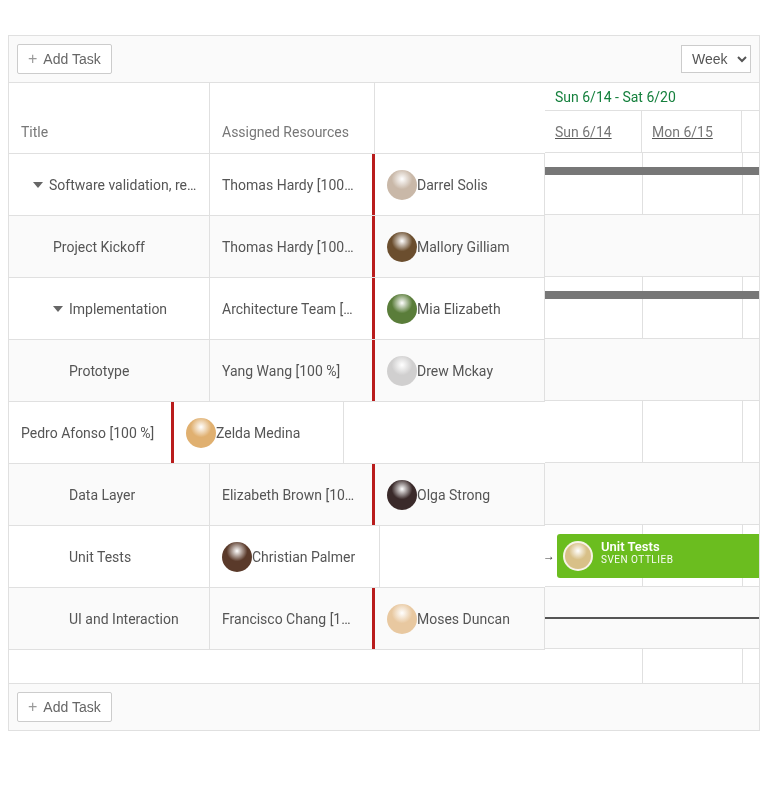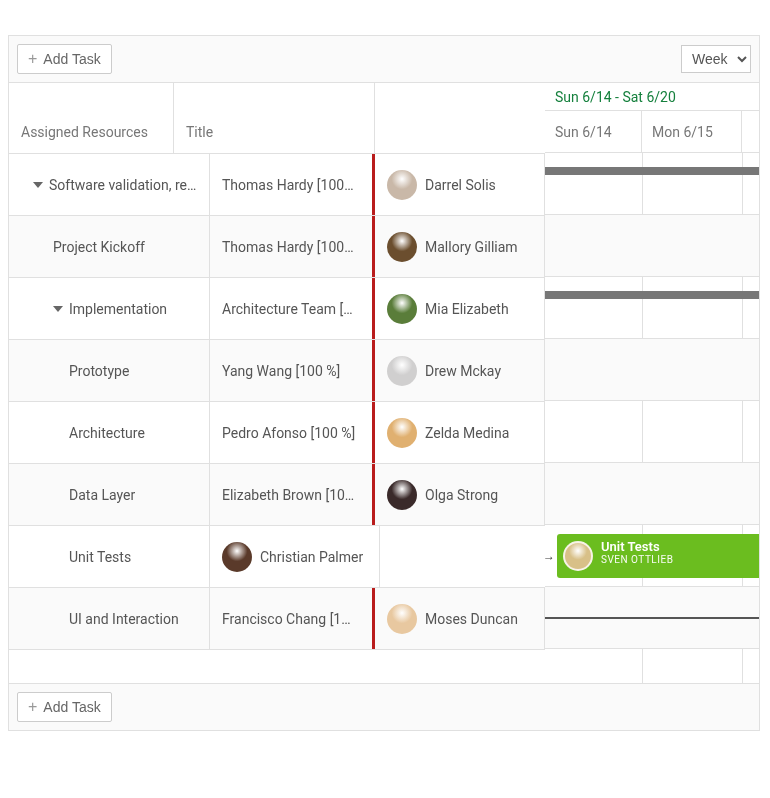--- a/index.html
+++ b/index.html
@@ -16,29 +16,29 @@
   .col-title { width: 201px; }
   .col-res { width: 165px; }
   .col-lead { width: 170px; }
   .hdr-cell { padding: 0 12px; height: 42px; display: flex; align-items: center; color: #777; }
   .hdr-group { height: 28px; }
   .rows .row { display: flex; height: 62px; border-bottom: 1px solid #e0e0e0; }
   .rows .row:nth-child(even) { background: #fafafa; }
   .cell { display: flex; align-items: center; padding: 0 12px; overflow: hidden; white-space: nowrap; text-overflow: ellipsis; color: #555; }
   .cell-title { width: 201px; border-right: 1px solid #e0e0e0; }
   .cell-res { width: 165px; border-right: 3px solid #b91c1c; align-items: center; }
-  .cell-lead { width: 170px; border-right: 1px solid #e0e0e0; gap: 8px; }
+  .cell-lead { width: 170px; border-right: 1px solid #e0e0e0; }
   .tree-toggle { width: 0; height: 0; border-left: 5px solid transparent; border-right: 5px solid transparent; border-top: 6px solid #666; margin-right: 6px; flex:0 0 auto; cursor: pointer; }
   .indent-1 { padding-left: 24px; }
   .indent-2 { padding-left: 44px; }
   .indent-3 { padding-left: 60px; }
   .avatar { width: 30px; height: 30px; border-radius: 50%; flex: 0 0 auto; display: inline-block; }
   .right-pane { flex: 1; position: relative; overflow: hidden; border-left: 0; }
   .right-header-group { height: 28px; border-bottom: 1px solid #e0e0e0; display: flex; align-items: center; padding-left: 10px; color: #15803d; }
-  .right-header-cols { height: 42px; display: flex; border-bottom: 1px solid #e0e0e0; }
+  .right-header-cols { height: 42px; display: flex; border-bottom: 1px solid #e0e0e0; text-decoration: underline; }
   .day-col { border-right: 1px solid #e0e0e0; display: flex; align-items: center; padding-left: 10px; color: #777; }
   .day-col.sun { width: 97px; }
   .day-col.mon { width: 100px; }
   .right-body { position: relative; }
   .right-row { height: 62px; border-bottom: 1px solid #e0e0e0; position: relative; }
   .right-row:nth-child(even) { background: #fafafa; }
   .vline { position: absolute; top:0; bottom:0; width:1px; background:#e0e0e0; }
   .bar-gray { position: absolute; height: 8px; background: #777; }
   .bar-thin { position: absolute; height: 2px; background: #555; }
   .dep-arrow { position: absolute; color: #333; font-size: 12px; }
@@ -60,28 +60,28 @@
     </button>
     <select class="view-select">
       <option>Week</option>
     </select>
   </div>
 
   <div class="grid-wrap">
 
     <div class="left-pane">
       <div class="left-header">
+        <div class="col col-title">
+          <div class="hdr-group"></div>
+          <div class="hdr-cell">Title</div>
+        </div>
         <div class="col col-res">
           <div class="hdr-group"></div>
           <div class="hdr-cell">Assigned Resources</div>
         </div>
-        <div class="col col-title">
-          <div class="hdr-group"></div>
-          <div class="hdr-cell">Title</div>
-        </div>
       </div>
       <div class="rows" id="left-rows">
           <div class="row">
             <div class="cell cell-title indent-1">
               <span class="tree-toggle"></span>
               <span class="ellipsis">Software validation, res…</span>
             </div>
             <div class="cell cell-res">
               <span class="ellipsis">Thomas Hardy [100…</span>
             </div>
@@ -121,23 +121,20 @@
             </div>
             <div class="cell cell-res">
               <span class="ellipsis">Yang Wang [100 %]</span>
             </div>
             <div class="cell cell-lead">
               <span class="avatar" style="background: radial-gradient(circle at 50% 30%, rgb(255, 255, 255) 0%, rgb(208, 207, 207) 40%, rgb(208, 207, 207) 100%);"></span>
               <span class="ellipsis">Drew Mckay</span>
             </div>
           </div>
           <div class="row">
-            <div class="cell cell-title indent-3">
-              <span class="ellipsis">Architecture</span>
-            </div>
             <div class="cell cell-res">
               <span class="ellipsis">Pedro Afonso [100 %]</span>
             </div>
             <div class="cell cell-lead">
               <span class="avatar" style="background: radial-gradient(circle at 50% 30%, rgb(255, 255, 255) 0%, rgb(224, 176, 112) 40%, rgb(224, 176, 112) 100%);"></span>
               <span class="ellipsis">Zelda Medina</span>
             </div>
           </div>
           <div class="row">
             <div class="cell cell-title indent-3">

